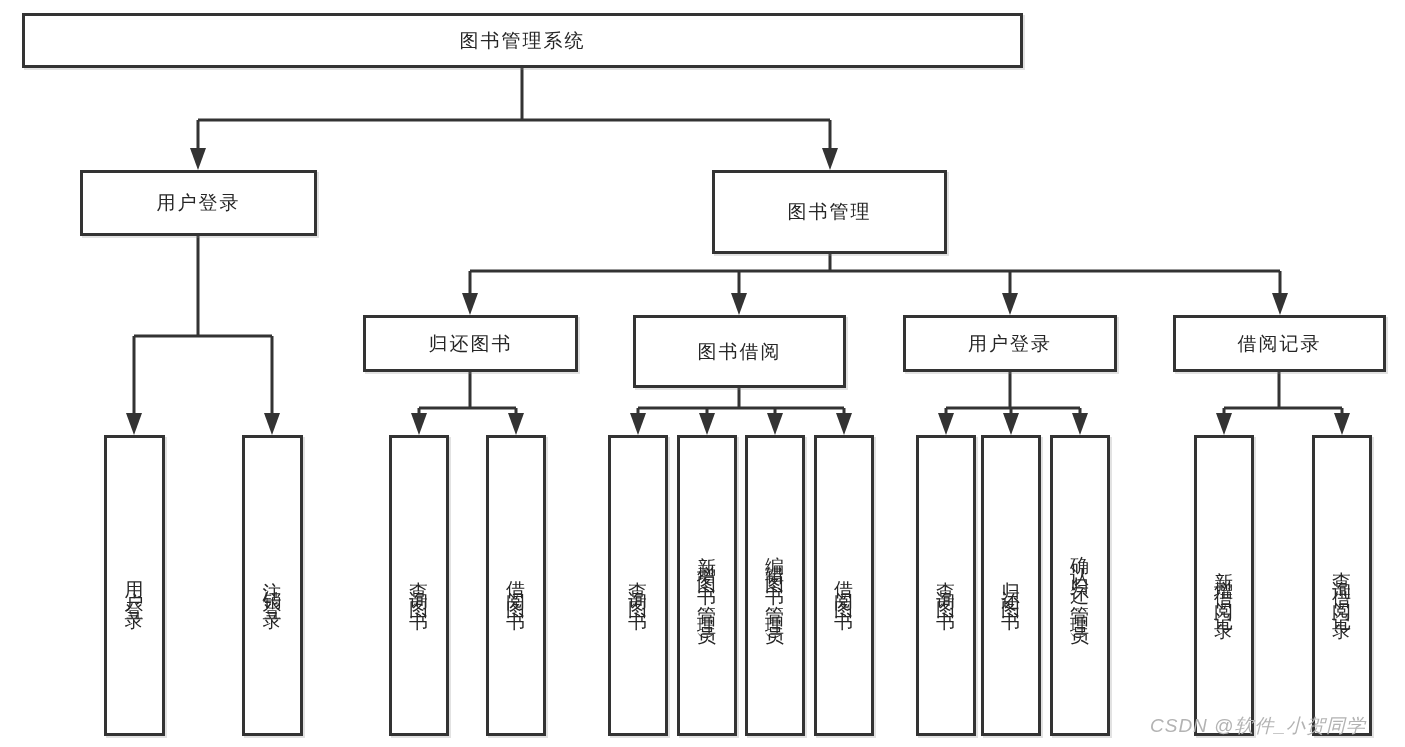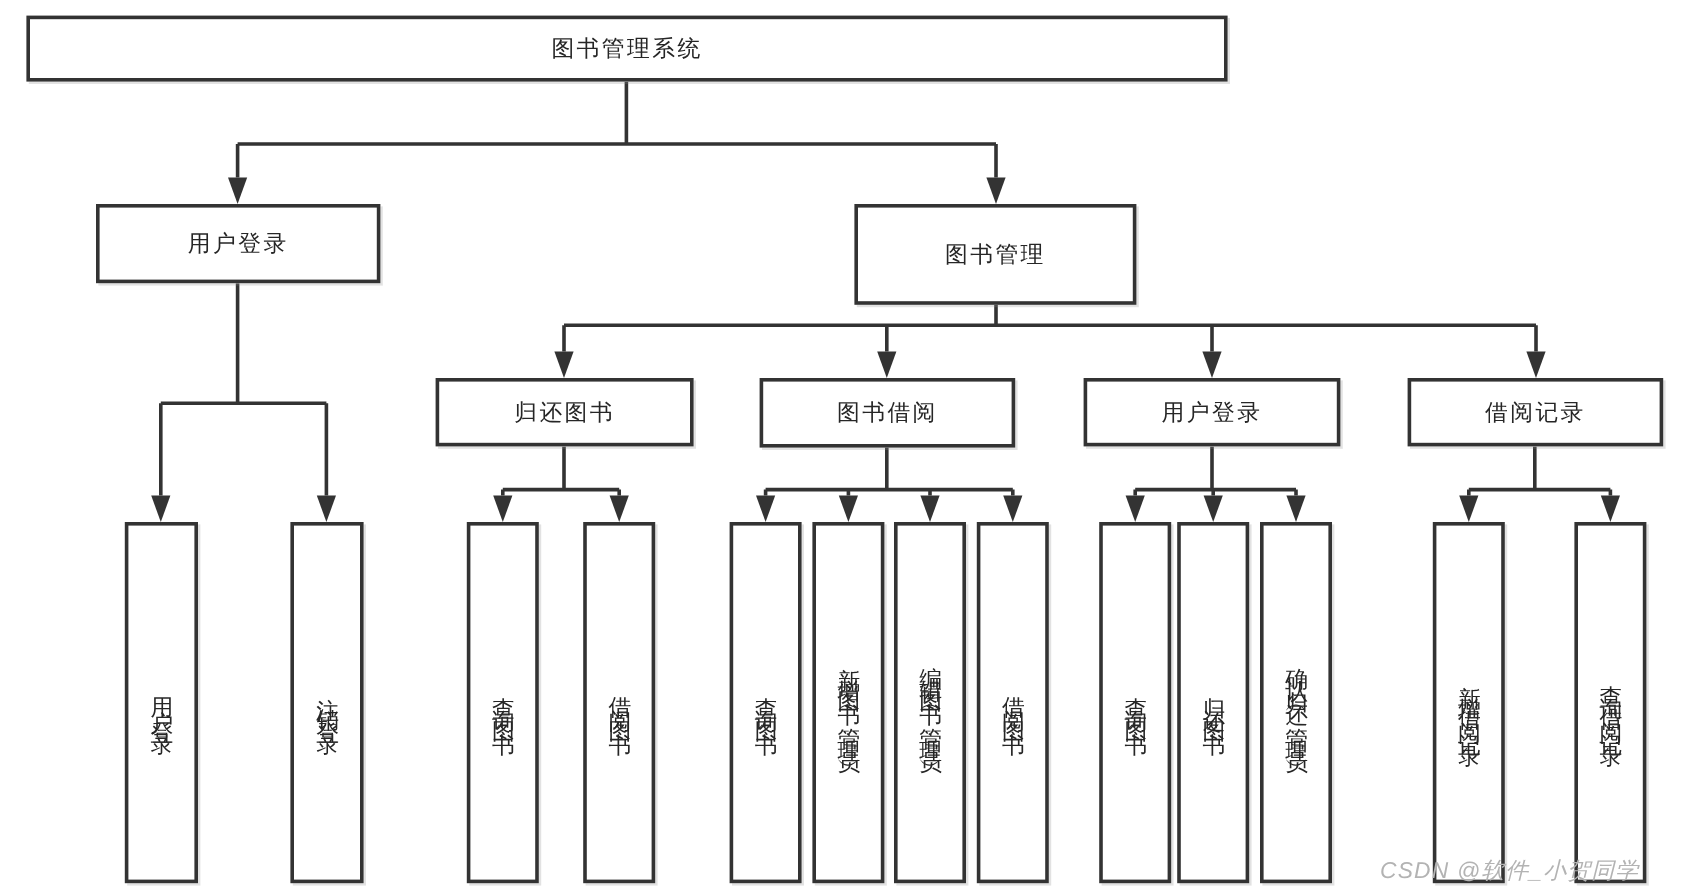--- a/index.html
+++ b/index.html
@@ -126,21 +126,21 @@
   <div class="box h" style="left:80px; top:170px; width:237px; height:66px;">
     <span>用户登录</span>
   </div>
   <div class="box h" style="left:712px; top:170px; width:235px; height:84px;">
     <span>图书管理</span>
   </div>
 
   <div class="box h" style="left:363px; top:315px; width:215px; height:57px;">
     <span>归还图书</span>
   </div>
-  <div class="box h" style="left:633px; top:315px; width:213px; height:58px;">
+  <div class="box h" style="left:633px; top:315px; width:213px; height:73px;">
     <span>图书借阅</span>
   </div>
   <div class="box h" style="left:903px; top:315px; width:214px; height:57px;">
     <span>用户登录</span>
   </div>
   <div class="box h" style="left:1173px; top:315px; width:213px; height:57px;">
     <span>借阅记录</span>
   </div>
 
   <div class="box v" style="left:104px; top:435px; width:61px; height:301px;">

